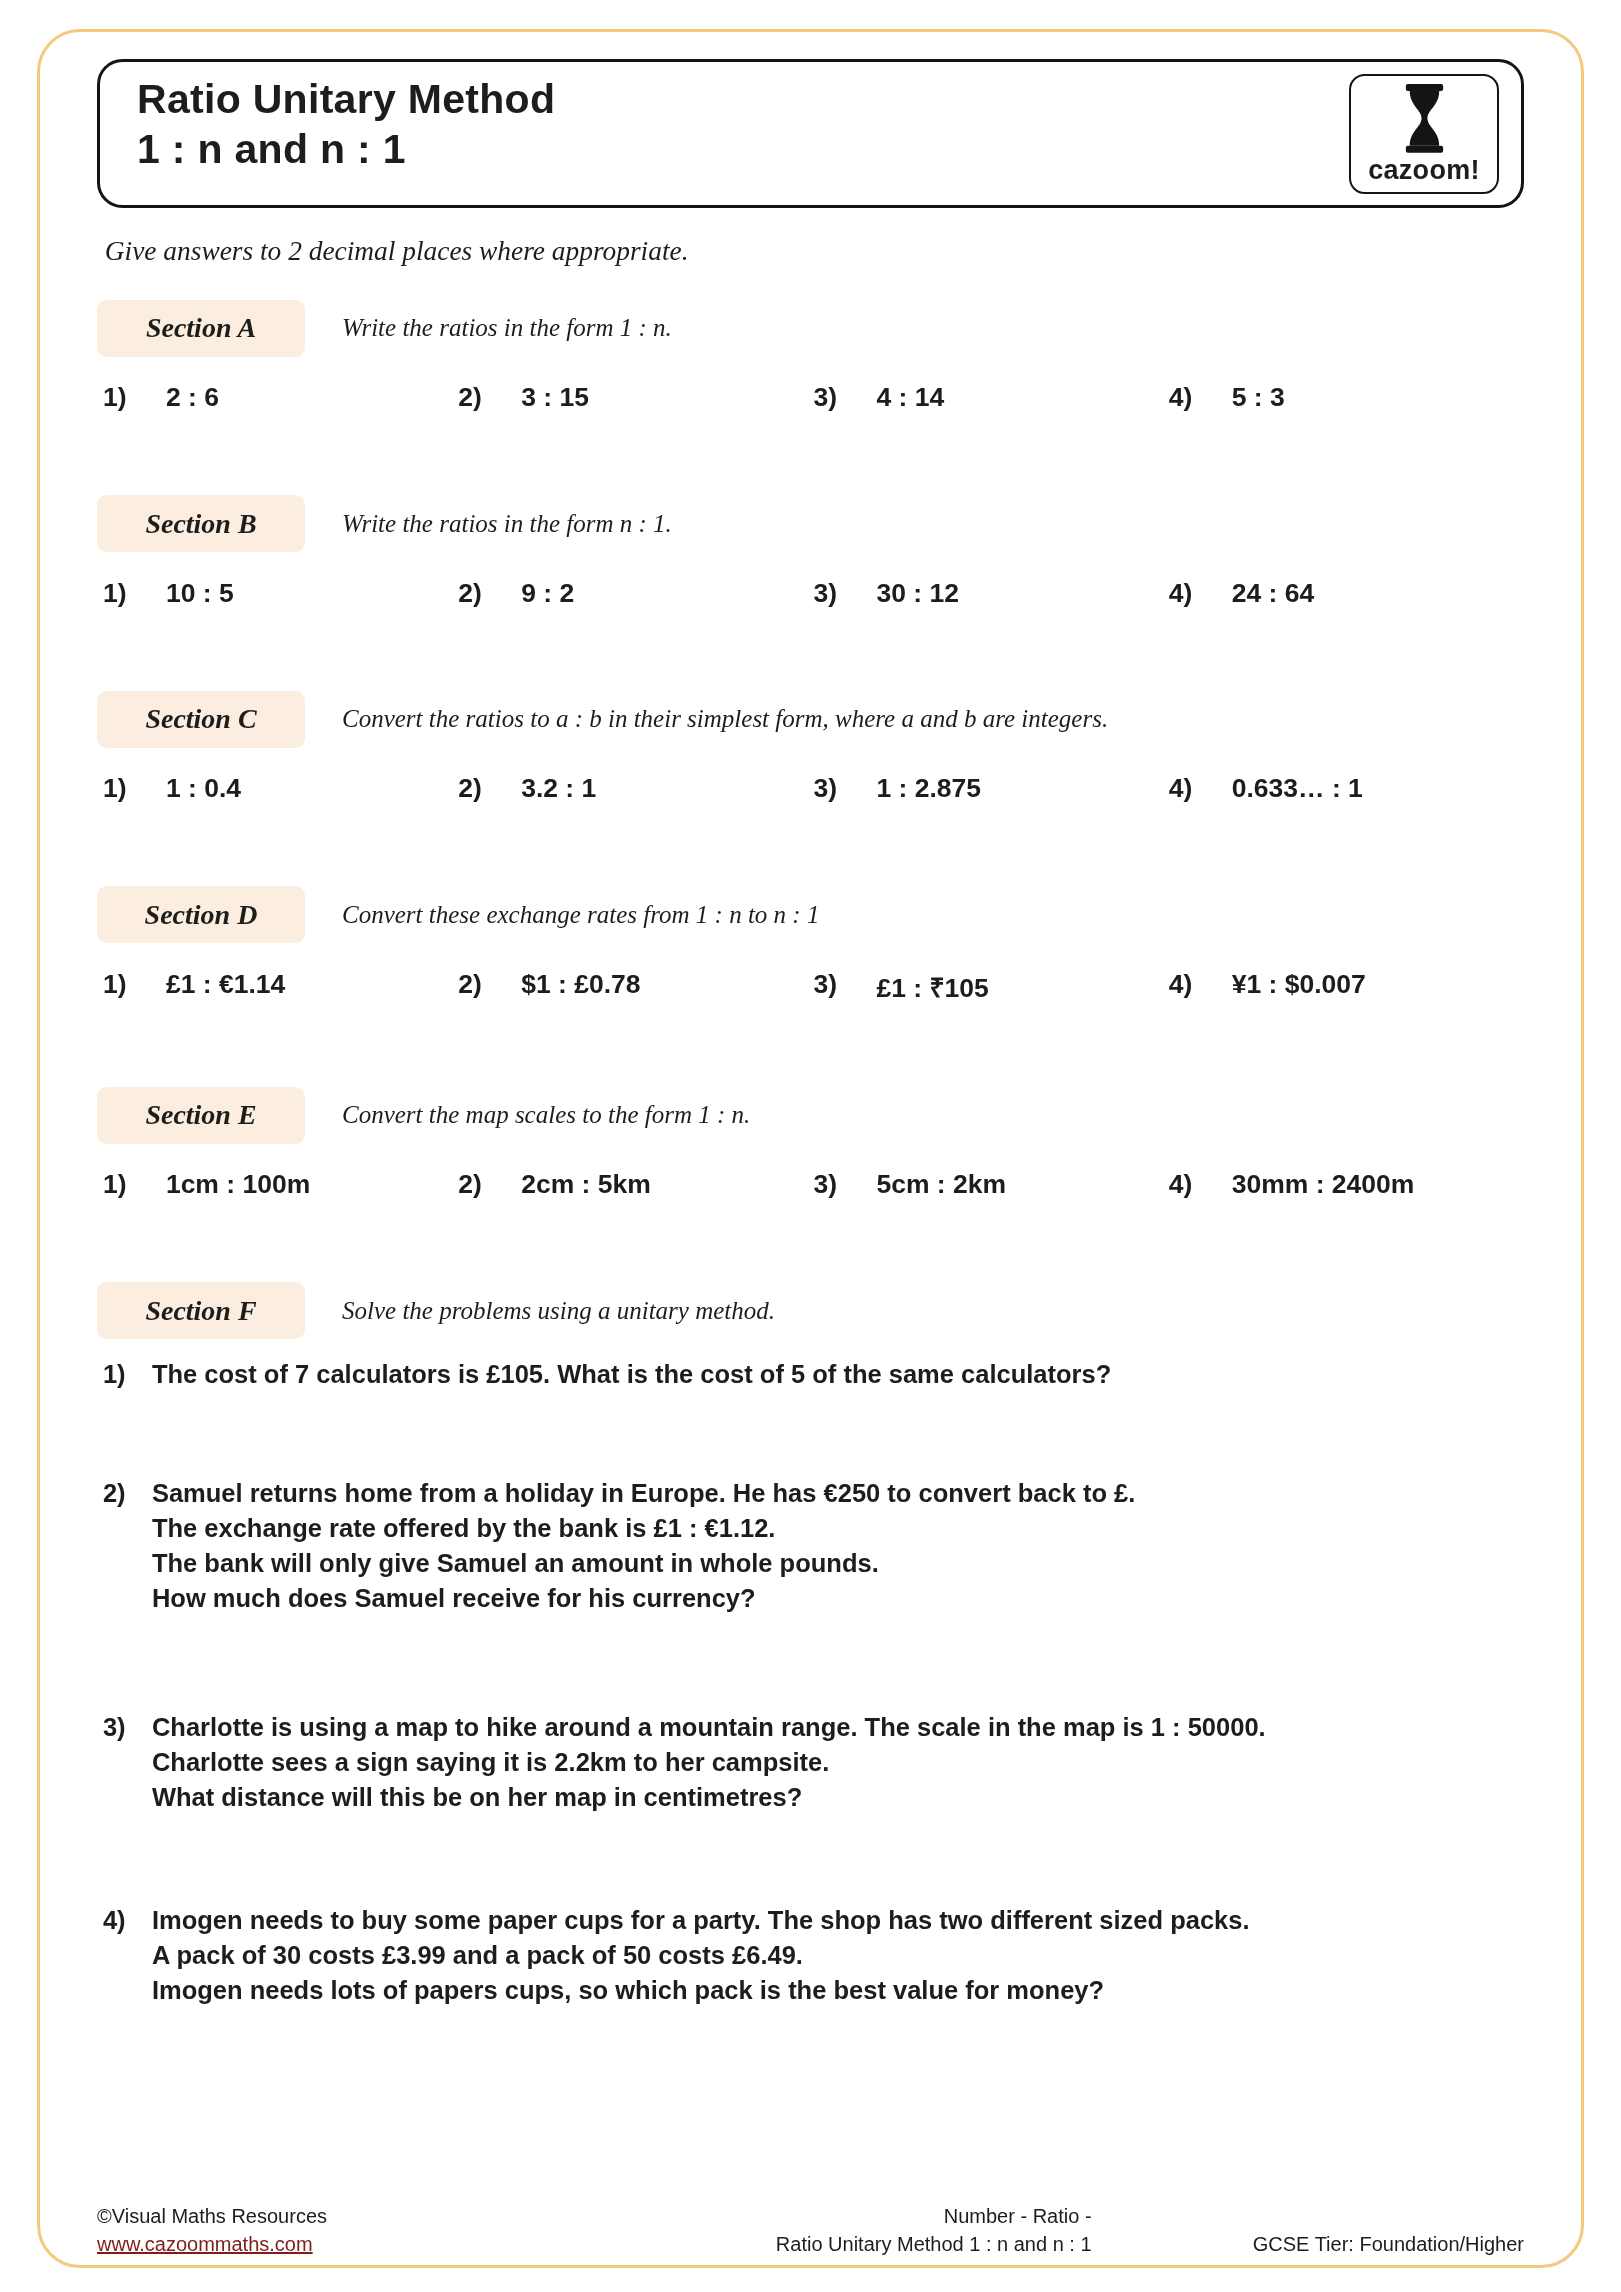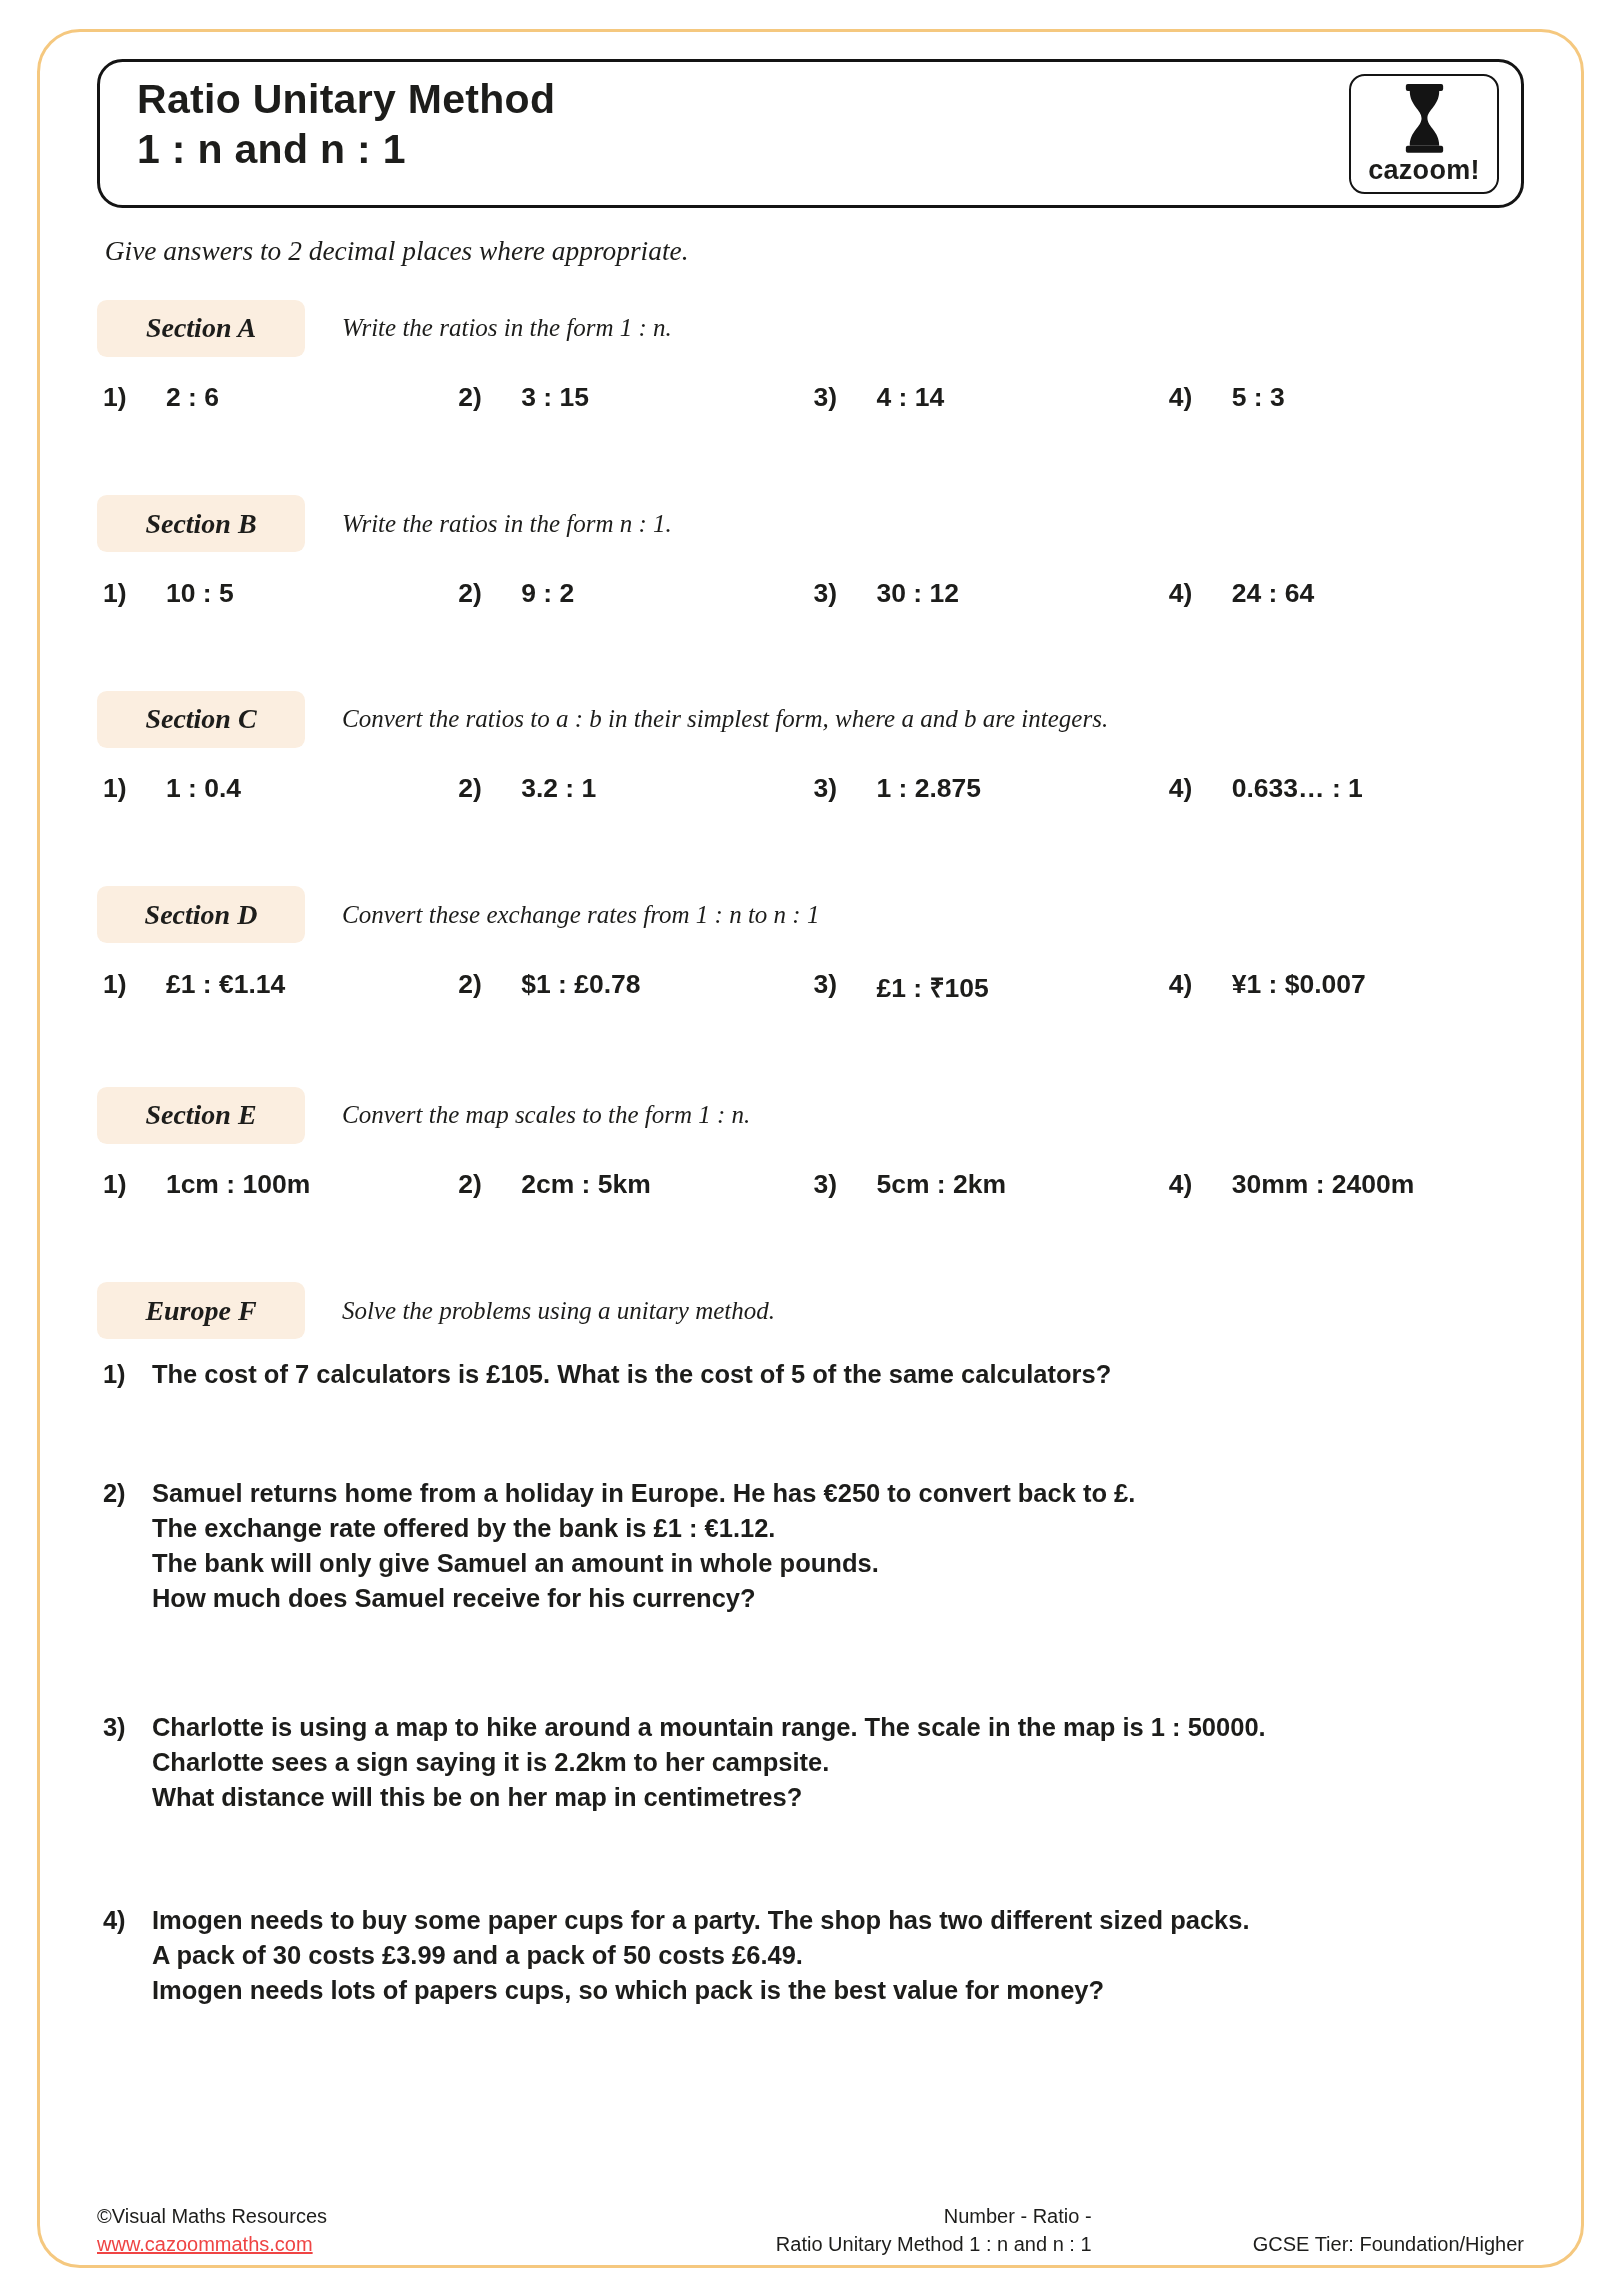--- a/index.html
+++ b/index.html
@@ -68,21 +68,21 @@
   .problem.p4 { margin-top: 88px; }
   
   .footer {
     position: absolute; left: 57px; right: 57px; bottom: 5.9px;
     display: flex; align-items: flex-end;
     font-size: 20px; line-height: 1.38;
   }
   .footer-left { flex: 1; }
   .footer-center { flex: 1.3; text-align: right; }
   .footer-right { flex: 1; text-align: right; }
-  .link { color: #ef4444; text-decoration: underline; cursor: pointer; }
+  .link { color: #7f1d1d; text-decoration: underline; cursor: pointer; }
 </style>
 </head>
 <body>
 
 <div class="frame">
 
   <div class="header-box">
     <div class="title">
       <div class="title-line">Ratio Unitary Method</div>
       <div class="title-line">1 : n and n : 1</div>
@@ -219,21 +219,21 @@
       </div>
       <div class="item">
         <span class="item-num">4)</span>
         <span class="item-value">30mm : 2400m</span>
       </div>
     </div>
   </section>
 
   <section class="section">
     <div class="section-head">
-      <div class="section-pill">Europe F</div>
+      <div class="section-pill">Section F</div>
       <div class="section-instruction">Solve the problems using a unitary method.</div>
     </div>
 
     <div class="problem p1">
       <span class="problem-num">1)</span>
       <div class="problem-lines">
         <div class="problem-line">The cost of 7 calculators is £105. What is the cost of 5 of the same calculators?</div>
       </div>
     </div>
 

